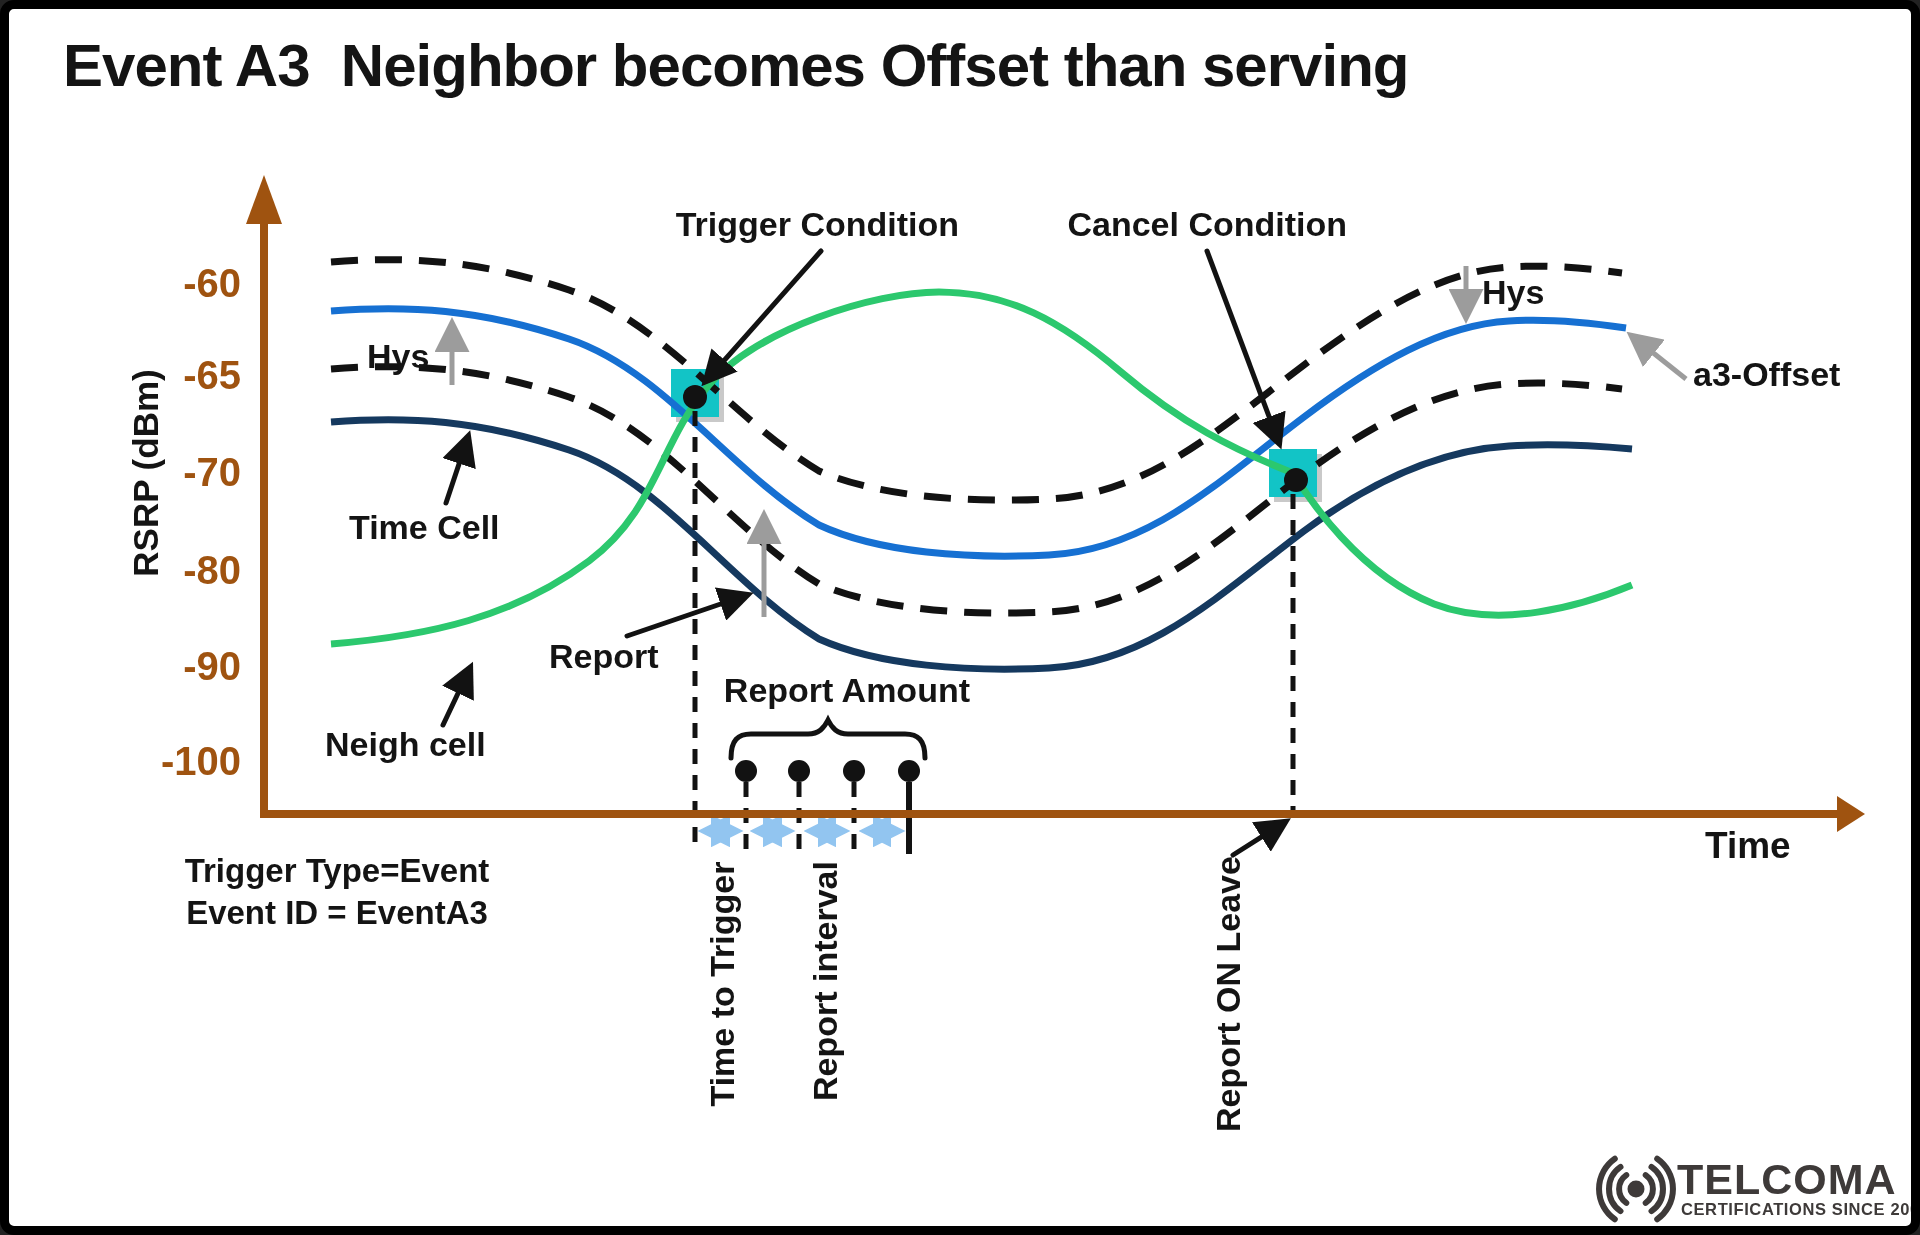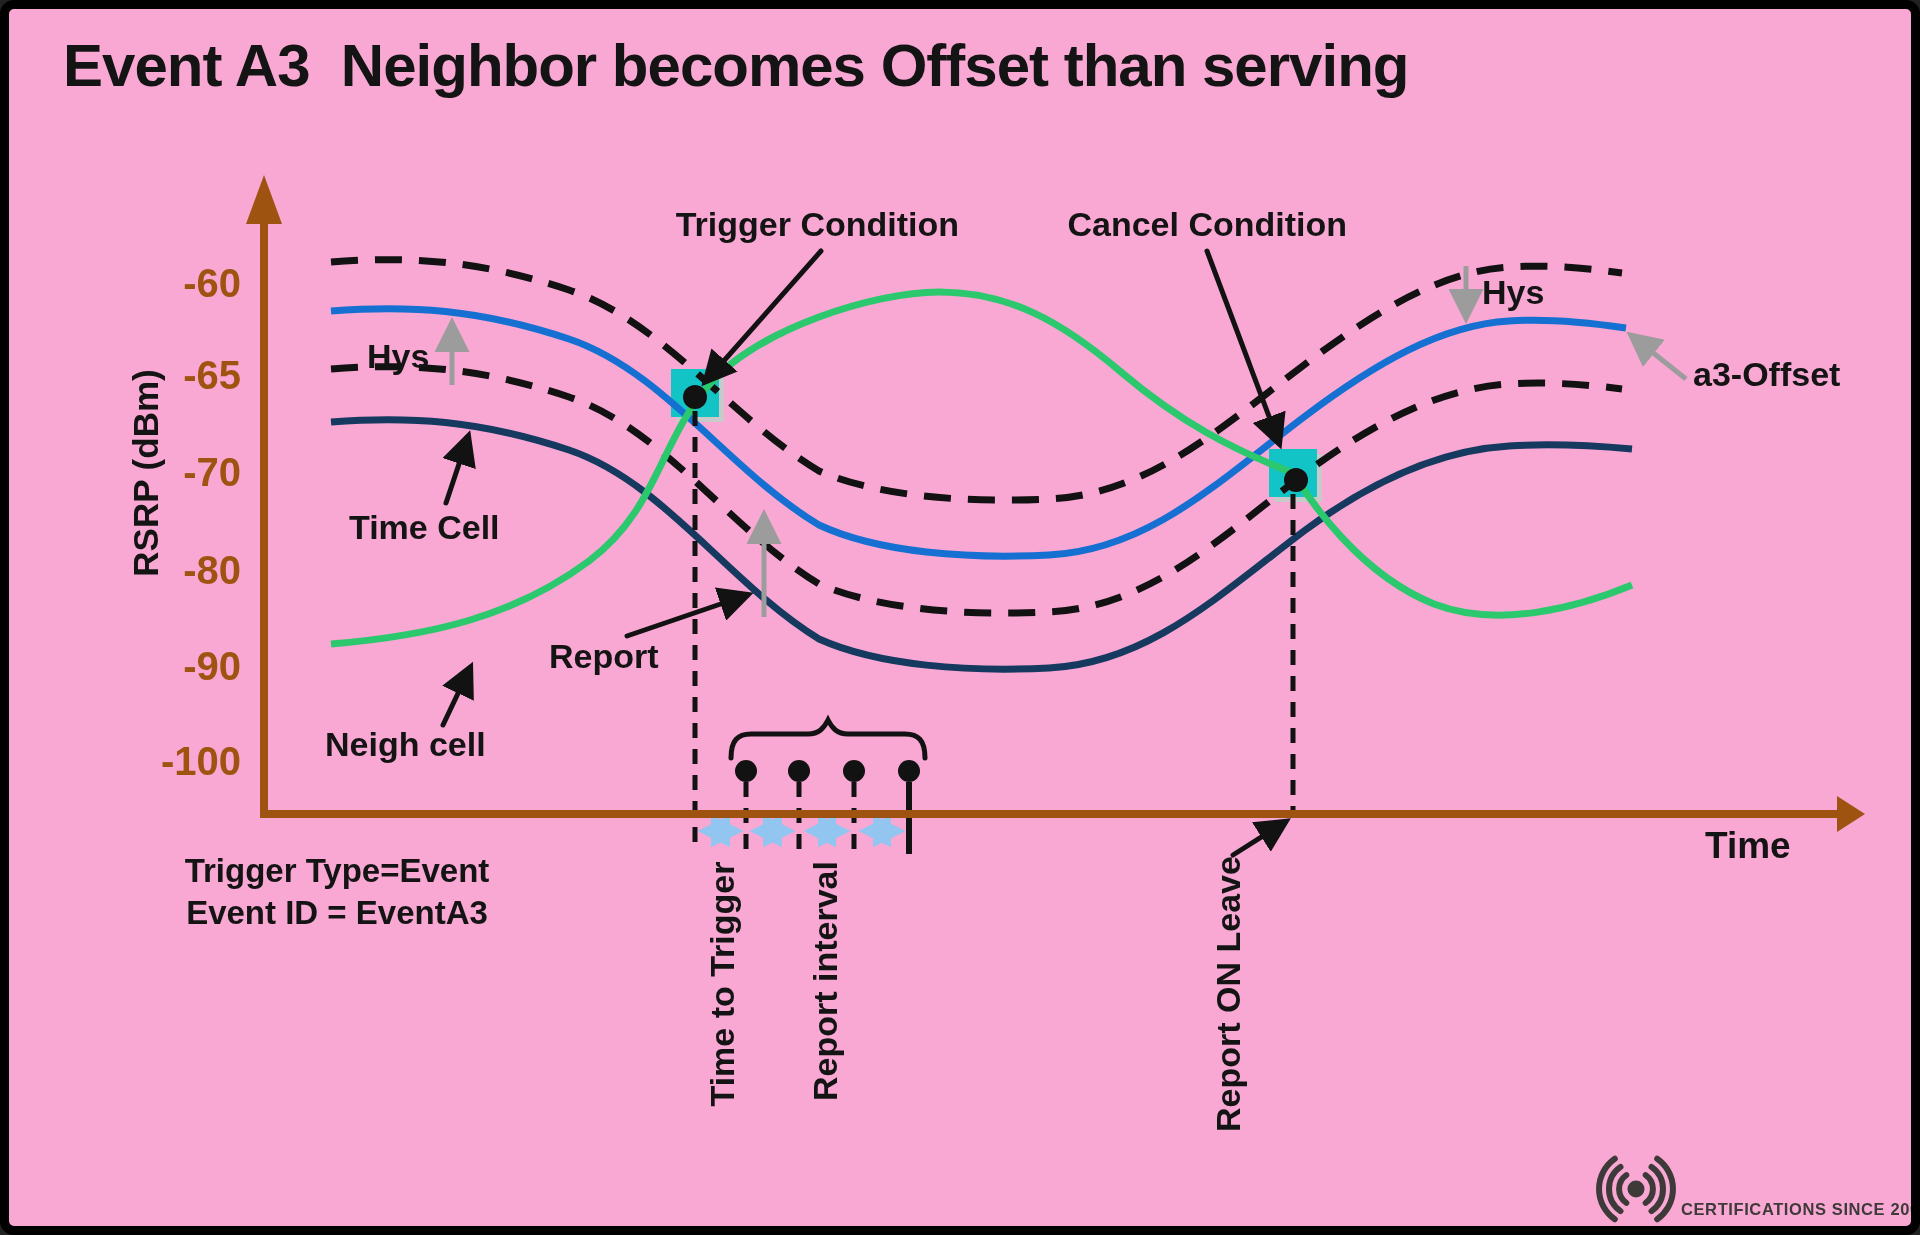--- a/index.html
+++ b/index.html
@@ -1,17 +1,17 @@
 <!DOCTYPE html>
 <html><head>
 <meta charset="utf-8">
 <style>
   html,body{margin:0;padding:0;background:#222;}
   .frame{
-    position:relative;width:1920px;height:1235px;background:#f9a8d4;
+    position:relative;width:1920px;height:1235px;background:#ffffff;
     border:9px solid #000;border-radius:14px;box-sizing:border-box;overflow:hidden;
     font-family:"Liberation Sans", sans-serif;color:#141414;
   }
   .abs{position:absolute;}
   .title{
     left:54px;top:22px;font-size:60px;font-weight:700;letter-spacing:-1px;
     white-space:pre;color:#141414;
   }
   .lbl{font-size:34px;font-weight:600;color:#141414;line-height:1.15;}
   .ctr{text-align:right;}
@@ -135,25 +135,27 @@
 
   <div class="abs lbl ctr" style="left:660px;top:196px;width:290px;">Trigger Condition</div>
   <div class="abs lbl ctr" style="left:1043px;top:196px;width:295px;">Cancel Condition</div>
 
   <div class="abs lbl" style="left:358px;top:328px;">Hys</div>
   <div class="abs lbl" style="left:1473px;top:264px;">Hys</div>
   <div class="abs lbl" style="left:1684px;top:346px;">a3-Offset</div>
   <div class="abs lbl" style="left:340px;top:499px;">Time Cell</div>
   <div class="abs lbl" style="left:316px;top:716px;">Neigh cell</div>
   <div class="abs lbl" style="left:540px;top:628px;">Report</div>
+  <div class="abs lbl ctr" style="left:686px;top:662px;width:275px;">Report Amount</div>
 
   <div class="abs lbl rot" style="left:714px;top:975px;">Time to Trigger</div>
   <div class="abs lbl rot" style="left:817px;top:972px;">Report interval</div>
   <div class="abs lbl rot" style="left:1220px;top:985px;">Report ON Leave</div>
 
   <div class="abs ttype">
     <div>Trigger Type=Event</div>
     <div>Event ID = EventA3</div>
   </div>
 
+  <div class="abs logo-name">TELCOMA</div>
   <div class="abs logo-tag">CERTIFICATIONS SINCE 2009</div>
 
 </div>
 
 </body></html>

